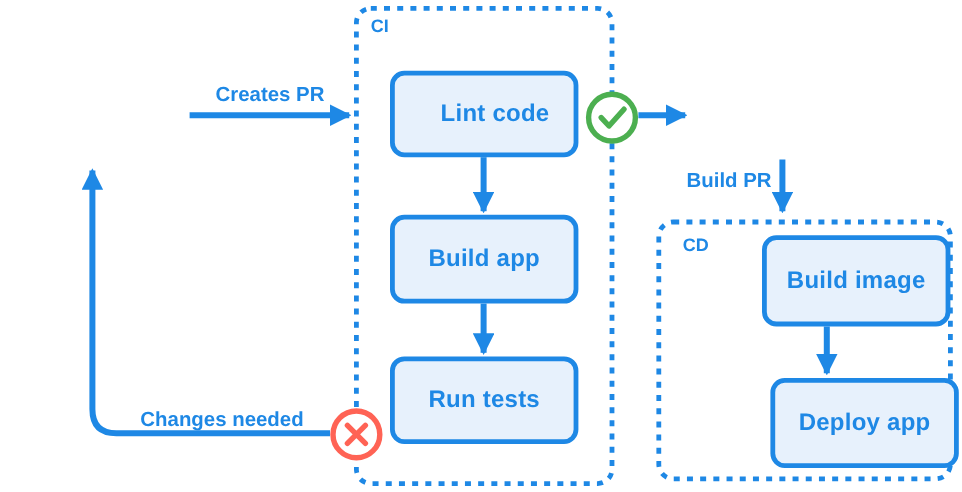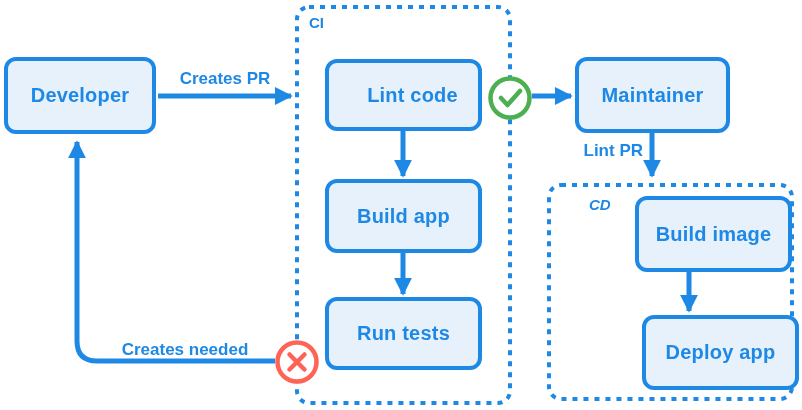--- a/index.html
+++ b/index.html
@@ -78,27 +78,25 @@
       <circle class="status-ring-pass" cx="510" cy="98" r="19.5"></circle>
       <path class="status-glyph-pass" d="M501 98 L507.5 105 L520 91"></path>
     </g>
     <g>
       <circle class="status-ring-fail" cx="297" cy="362" r="19.5"></circle>
       <path class="status-glyph-fail" d="M289.5 354.5 L304.5 369.5 M304.5 354.5 L289.5 369.5"></path>
     </g>
   </svg>
 
   <div class="group-label" style="left:309px;top:14px;">CI</div>
-  <div class="group-label" style="left:589px;top:196px;font-style:italic;">CD</div>
+  <div class="group-label" style="left:569px;top:196px;">CD</div>
 
-  <div class="node" style="left:4px;top:57px;width:152px;height:77px;">Developer</div>
   <div class="node" style="left:325px;top:59px;width:157px;height:72px;padding-left:18px;">Lint code</div>
   <div class="node" style="left:325px;top:297px;width:157px;height:73px;">Run tests</div>
   <div class="node" style="left:325px;top:179px;width:157px;height:74px;">Build app</div>
-  <div class="node" style="left:575px;top:57px;width:155px;height:76px;">Maintainer</div>
   <div class="node" style="left:635px;top:196px;width:157px;height:76px;">Build image</div>
   <div class="node" style="left:611px;top:315px;width:157px;height:75px;margin-left:31px;">Deploy app</div>
 
   <div class="edge-label" style="left:158px;top:69px;width:134px;text-align:center;">Creates PR</div>
-  <div class="edge-label" style="left:543px;top:141px;width:100px;text-align:right;">Lint PR</div>
-  <div class="edge-label" style="left:110px;top:340px;width:150px;text-align:center;">Creates needed</div>
+  <div class="edge-label" style="left:543px;top:141px;width:100px;text-align:right;">Build PR</div>
+  <div class="edge-label" style="left:110px;top:340px;width:150px;text-align:center;">Changes needed</div>
 
 </div>
 
 </body></html>

